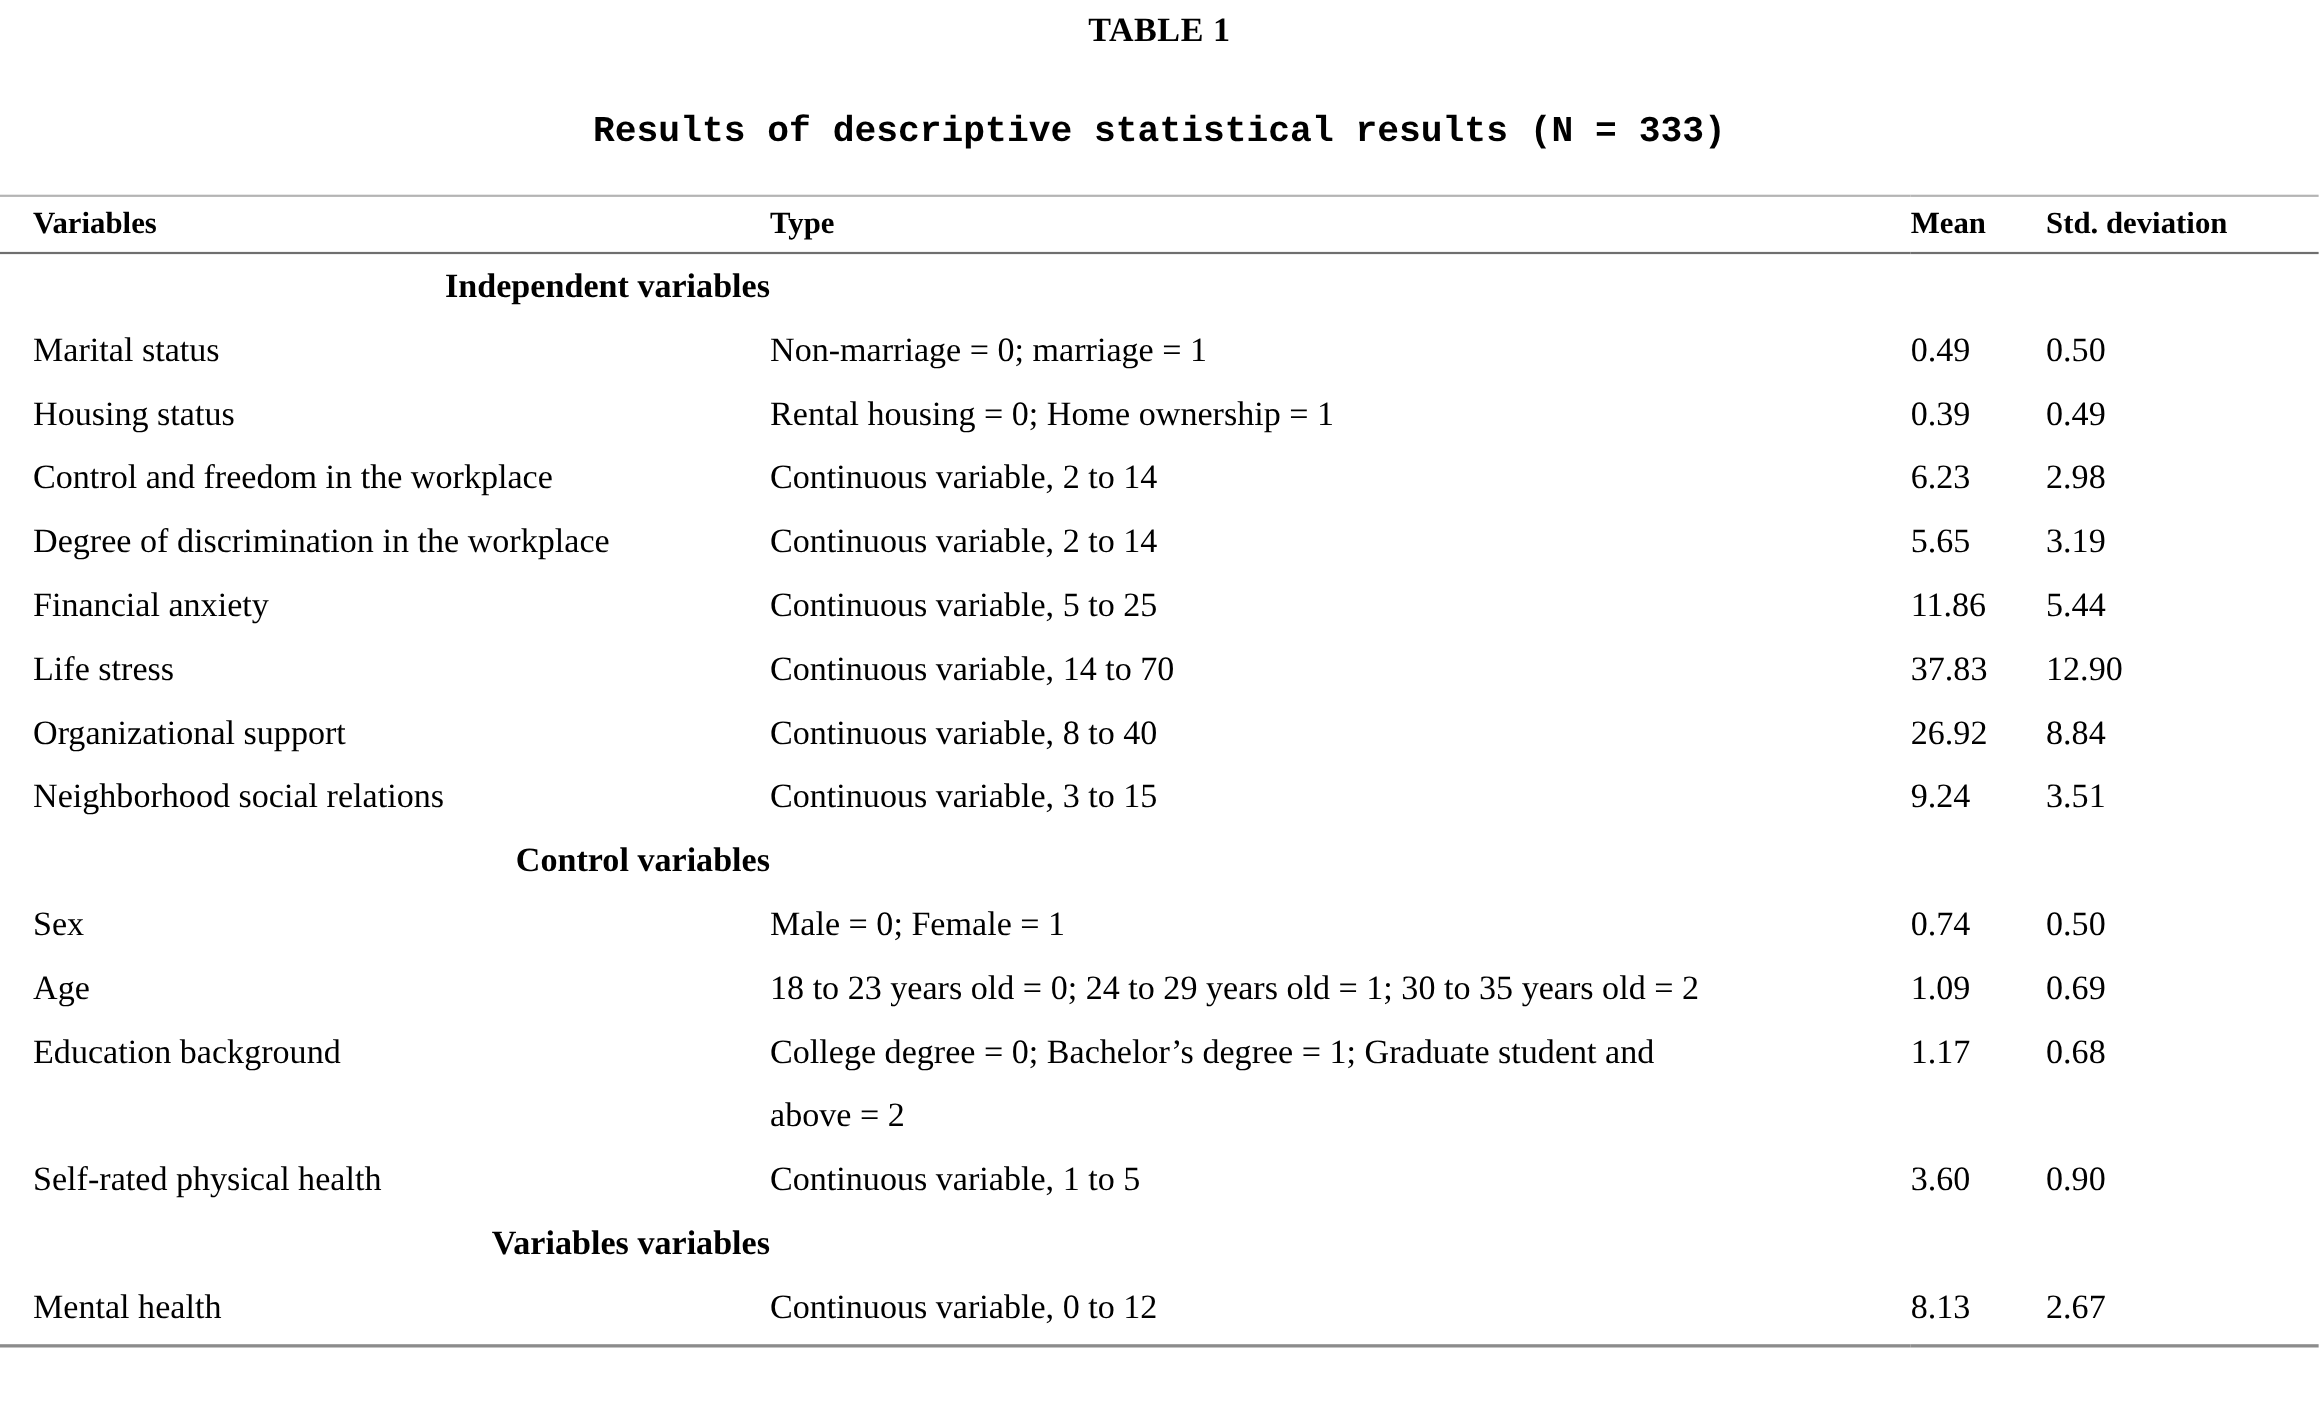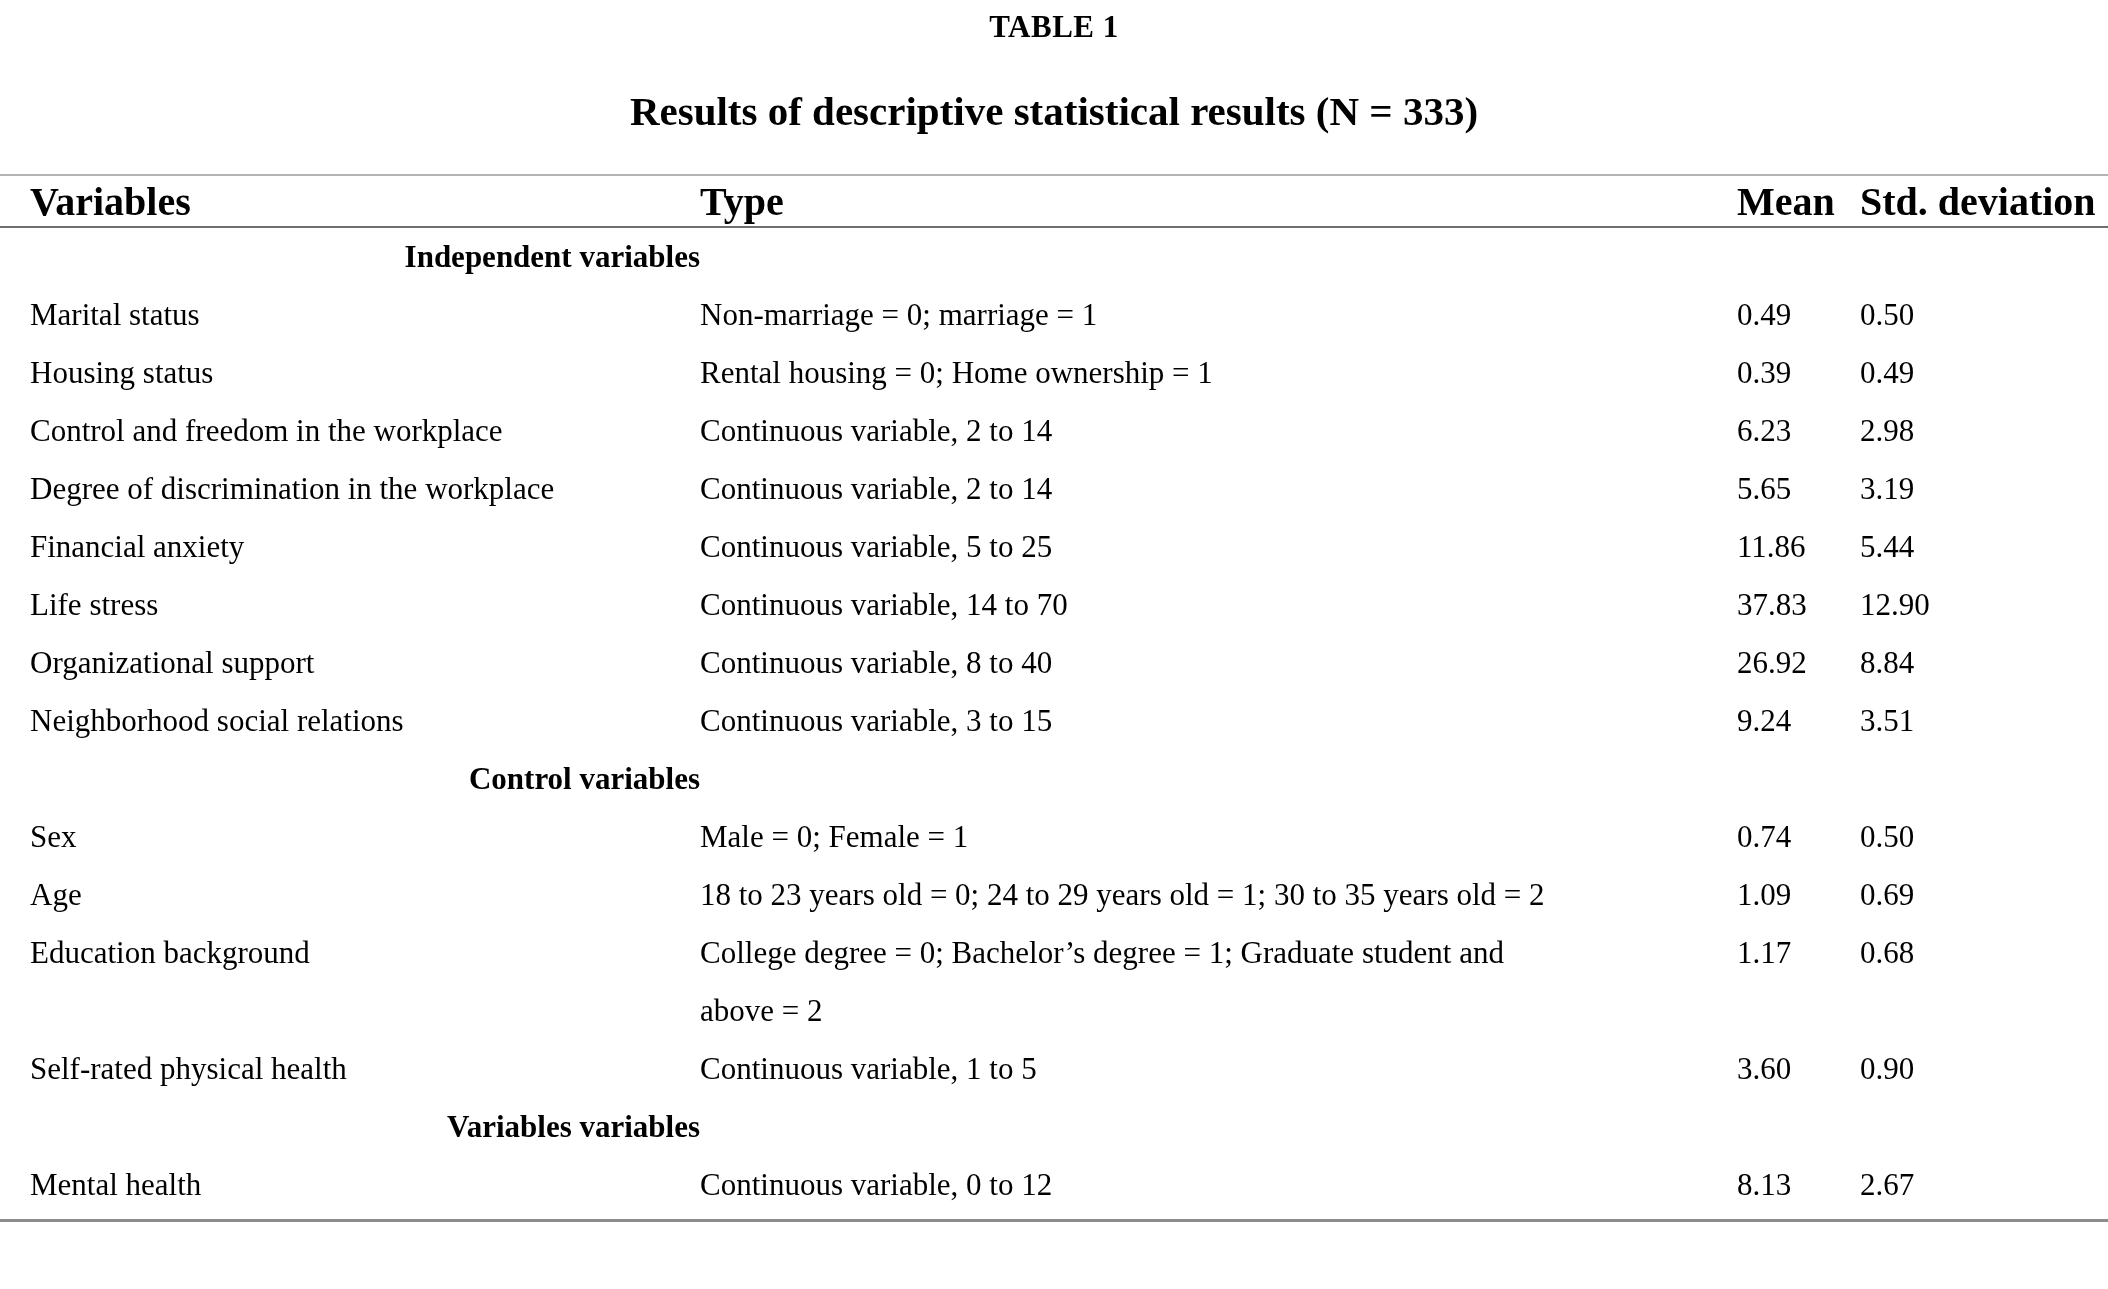--- a/index.html
+++ b/index.html
@@ -15,38 +15,39 @@
     font-family: "Liberation Serif", "DejaVu Serif", serif;
   }
   .caption { text-align: center; }
   .table-label {
     padding-top: 9px;
     font-size: 31px;
     font-weight: bold;
     letter-spacing: 0.5px;
   }
   .table-title {
-    margin-top: 42px;
-    font-size: 41px;
+    margin-top: 56px;
+    font-size: 33px;
     font-weight: bold;
+    font-family: Liberation Mono, monospace;
   }
   table.stats {
     width: 2108px;
     margin-top: 39px;
     border-collapse: collapse;
     table-layout: fixed;
   }
   col.c-var  { width: 700px; }
   col.c-type { width: 1037px; }
   col.c-mean { width: 123px; }
   col.c-std  { width: 248px; }
 
   thead th {
     text-align: left;
-    font-size: 40px;
+    font-size: 28px;
     font-weight: bold;
     height: 50px;
     vertical-align: middle;
     padding: 0;
     border-top: 2px solid #b4b4b4;
     border-bottom: 2px solid #6f6f6f;
   }
   thead th:first-child { padding-left: 30px; }
 
   tbody td {

